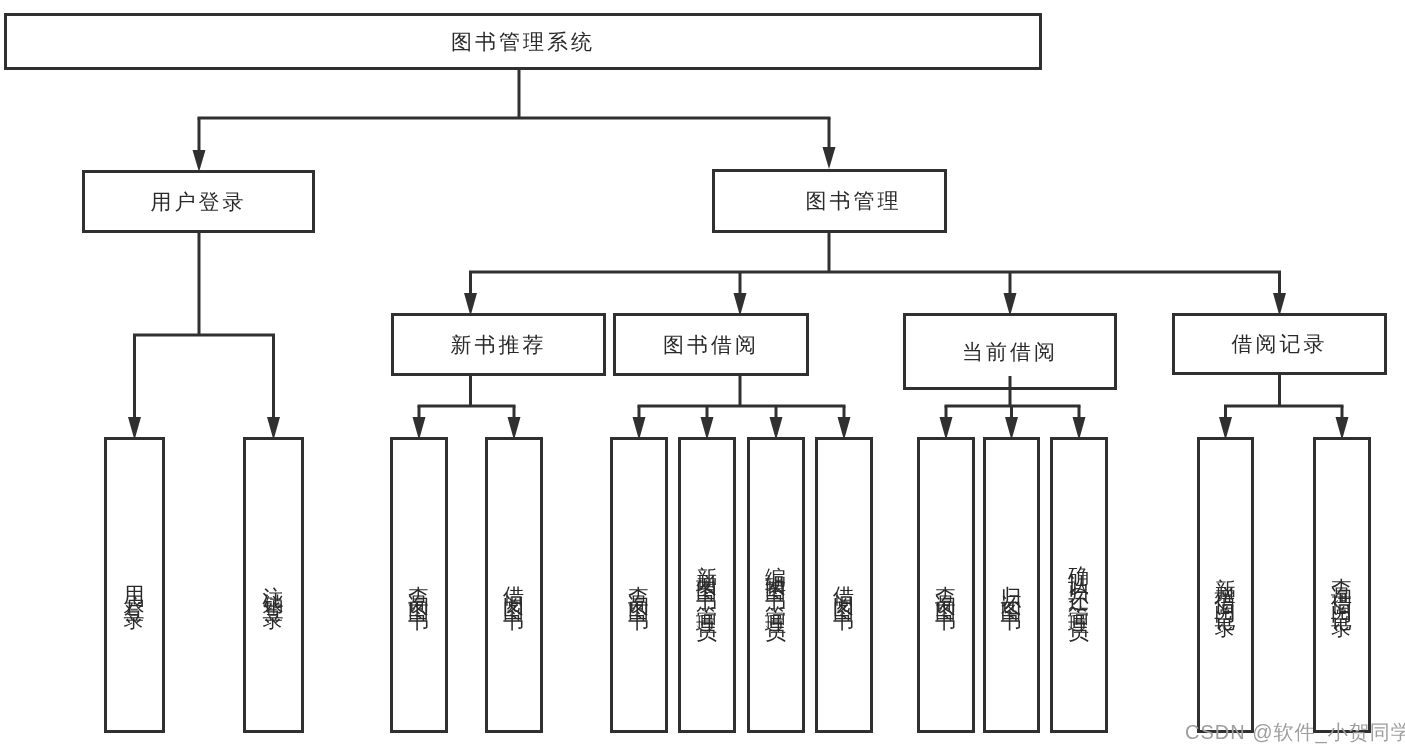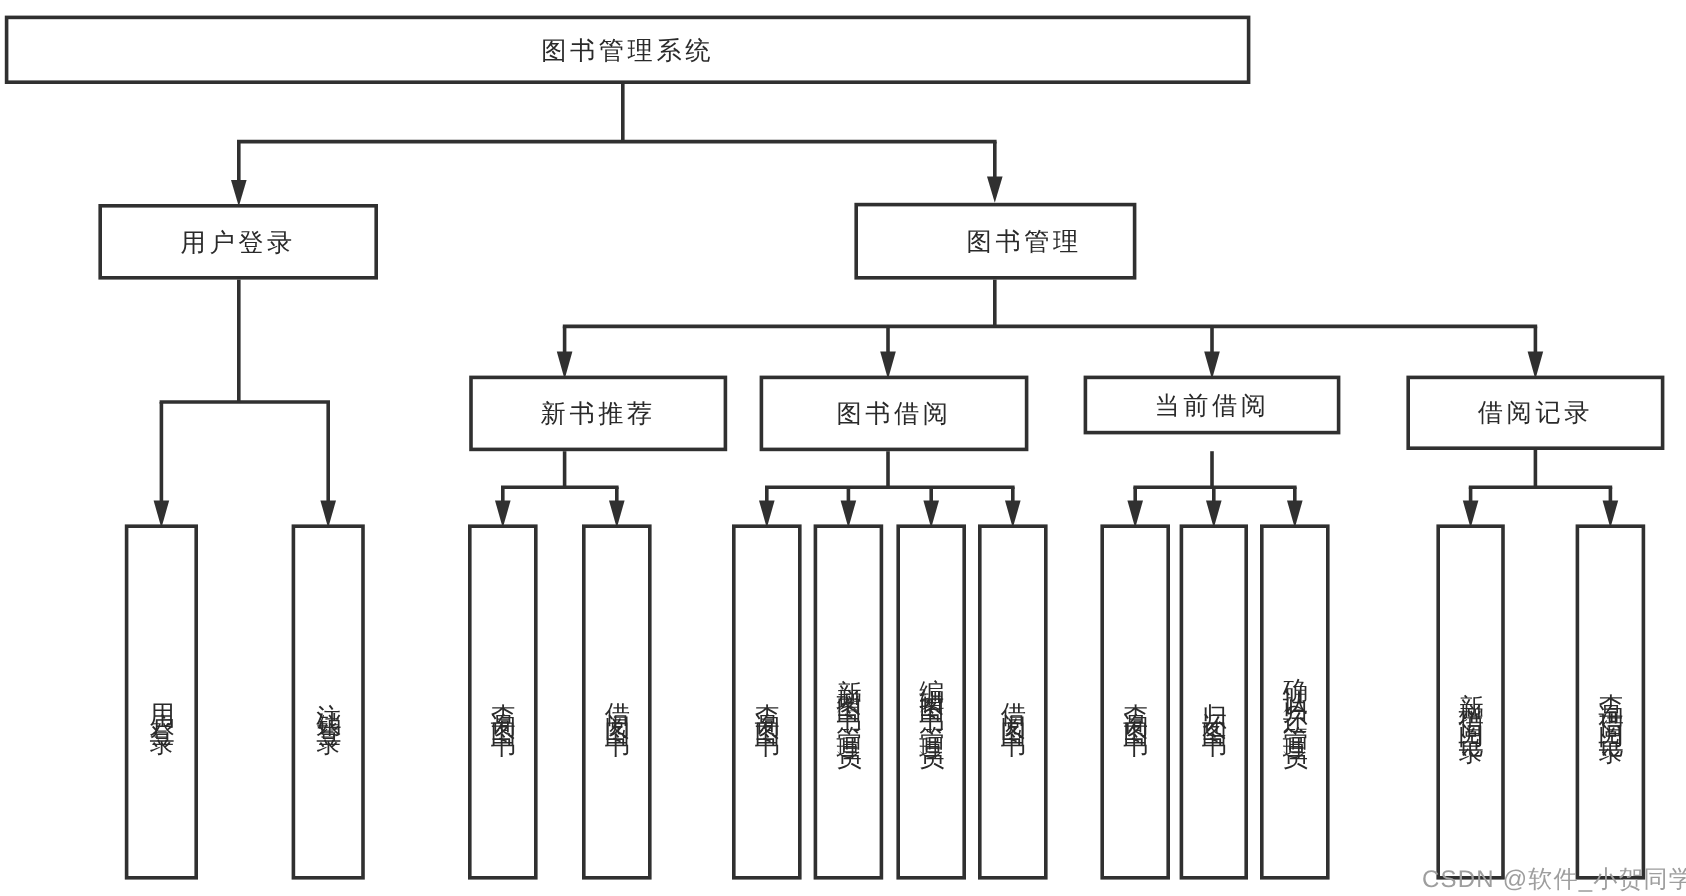--- a/index.html
+++ b/index.html
@@ -35,22 +35,22 @@
     writing-mode:vertical-rl;
     text-orientation:mixed;
     font-size:21px;line-height:1;letter-spacing:8px;
     color:#2a2a2a;
   }
   
   #n-root          {left:4px;  top:13px;  width:1038px;height:57px;}
   #n-user-login    {left:82px;  top:170px; width:233px; height:63px;}
   #n-book-mgmt     {left:712px; top:169px; width:235px; height:64px;padding-left:48px;}
   #n-new-book-rec  {left:363px; top:313px; width:215px; height:63px;margin-left:28px;}
-  #n-book-borrow   {left:633px; top:313px; width:224px; height:63px;}
-  #n-current-borrow{left:903px; top:313px; width:214px; height:49px;}
+  #n-book-borrow   {left:613px; top:313px; width:196px; height:63px;}
+  #n-current-borrow{left:903px; top:313px; width:214px; height:77px;}
   #n-borrow-record {left:1172px;top:313px; width:215px; height:62px;}
   #n-login     {left:104px; width:61px;}
   #n-logout    {left:243px; width:61px;}
   #n-nbr-query {left:390px; width:58px;}
   #n-nbr-borrow{left:485px; width:58px;}
   #n-bb-query  {left:610px; width:58px;}
   #n-bb-add    {left:678px; width:58px;}
   #n-bb-edit   {left:747px; width:58px;}
   #n-bb-borrow {left:815px; width:58px;}
   #n-cb-query  {left:917px; width:58px;}

